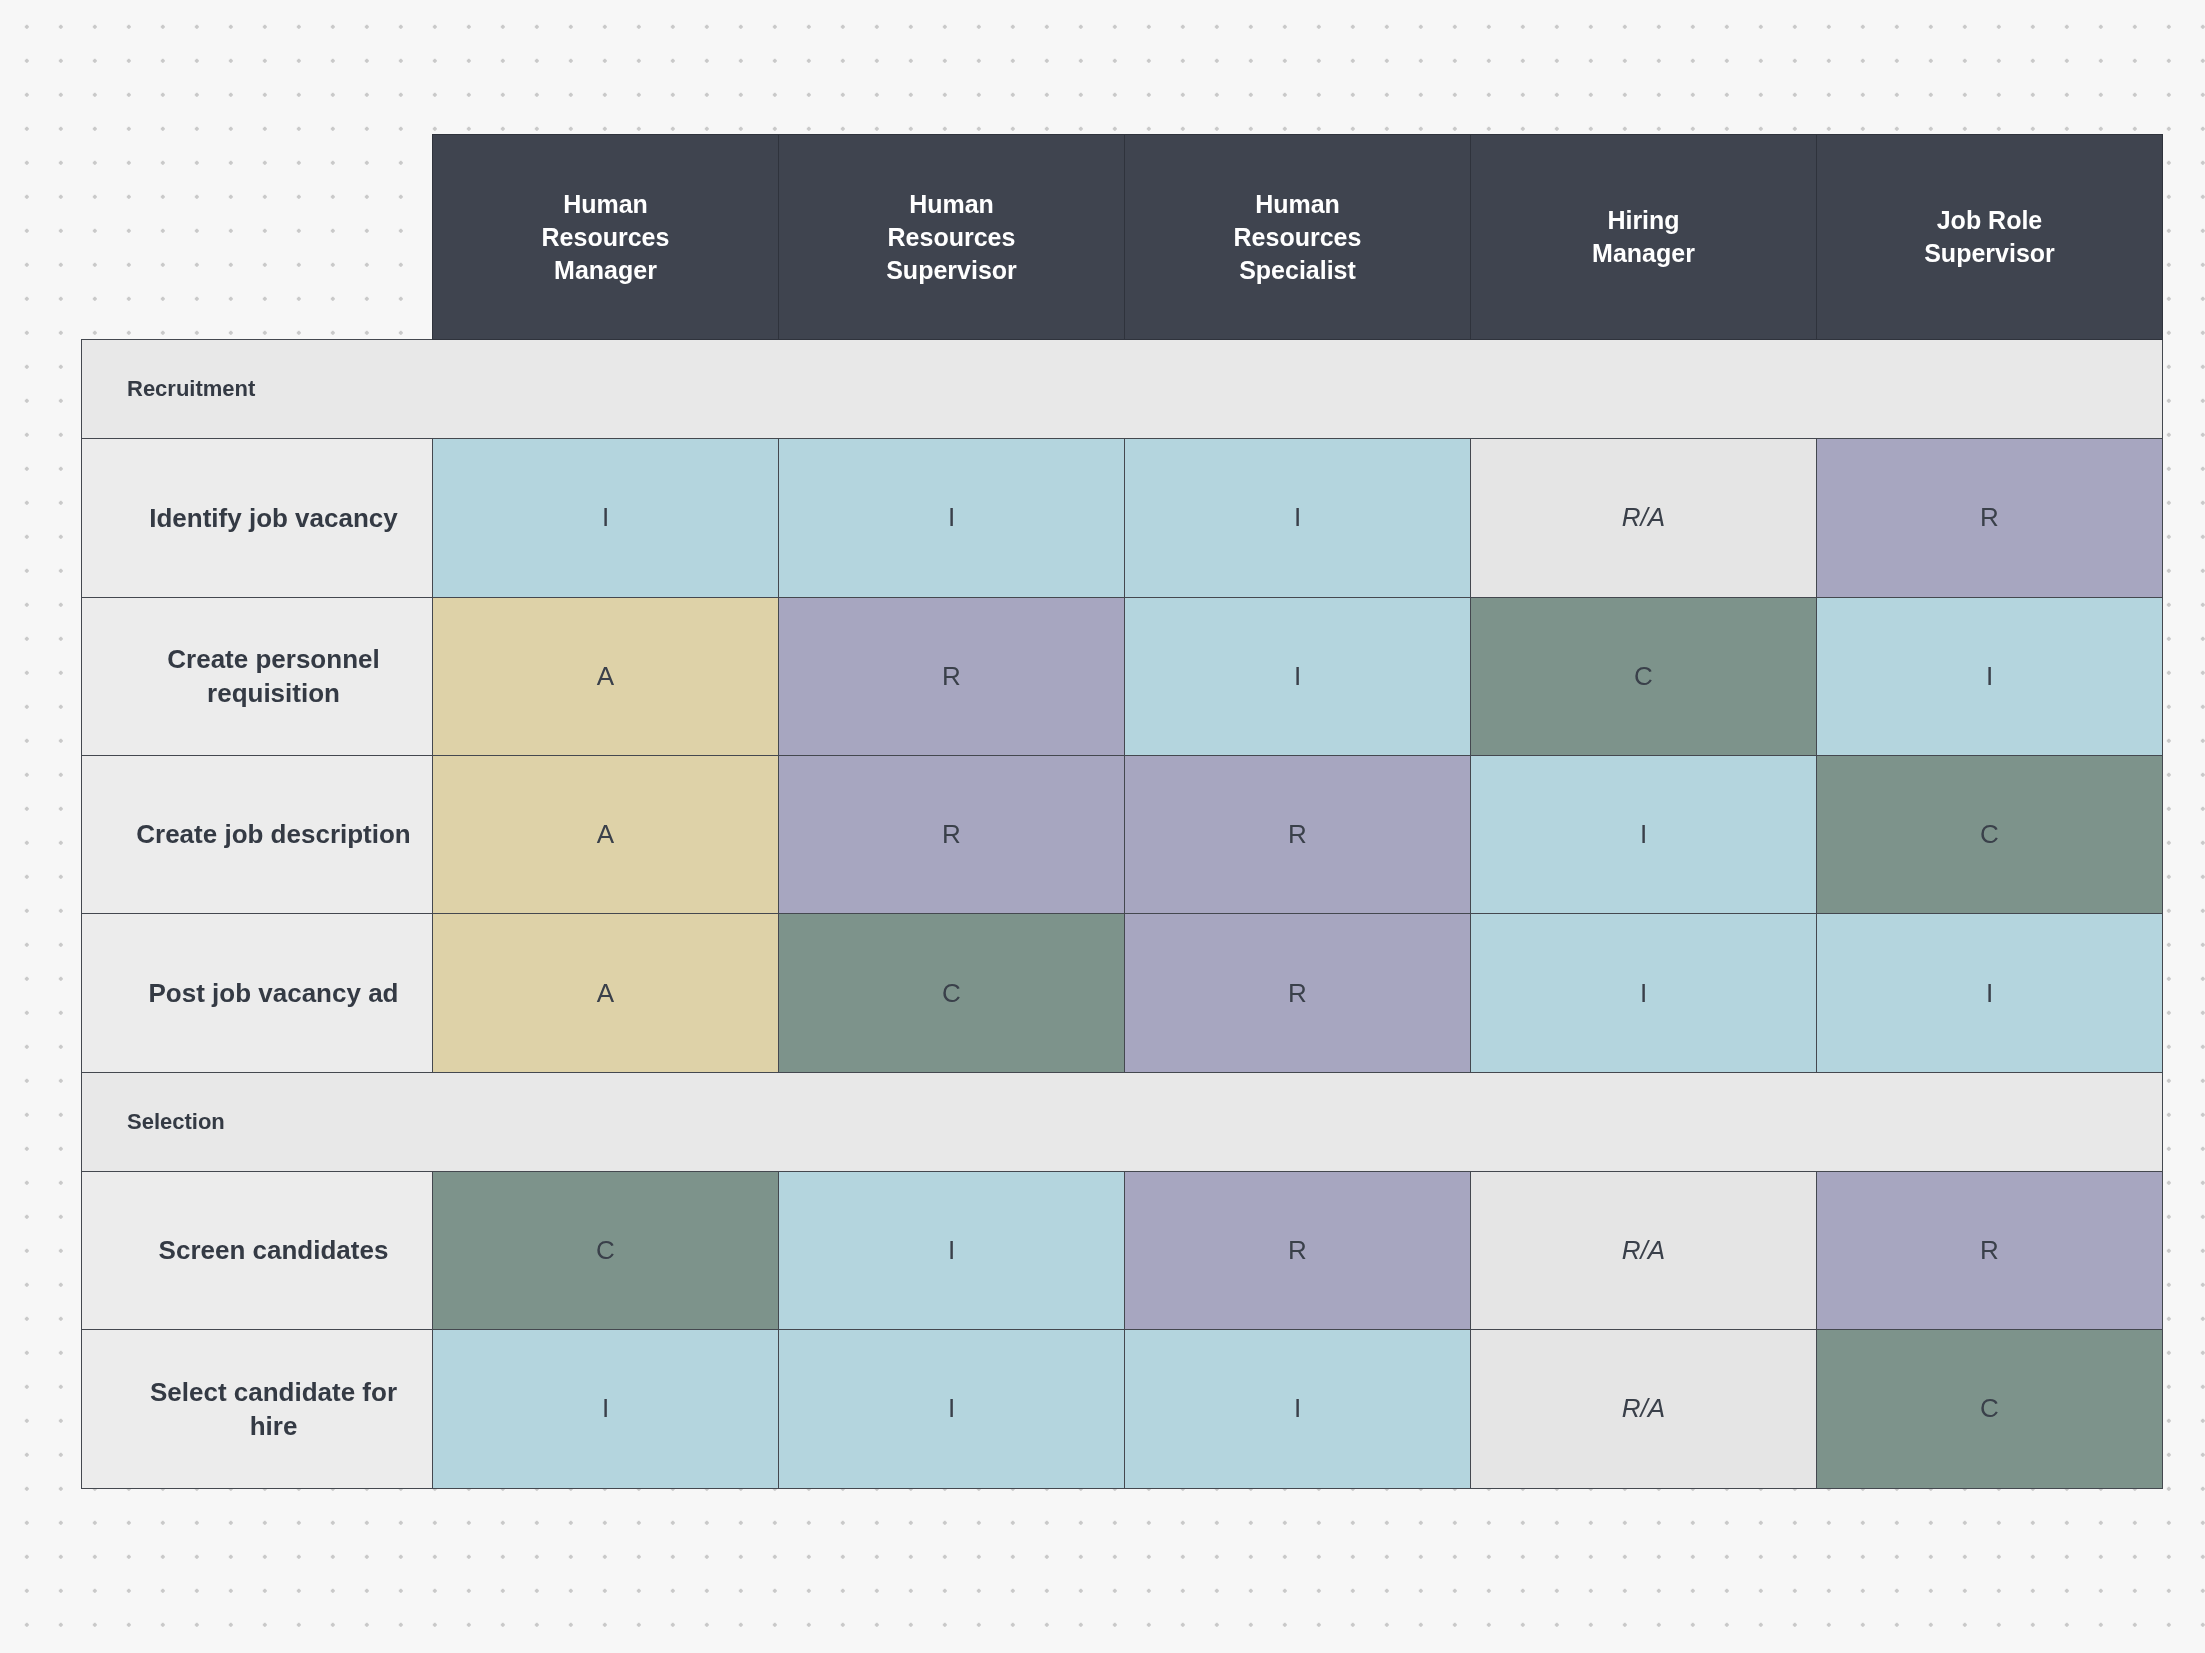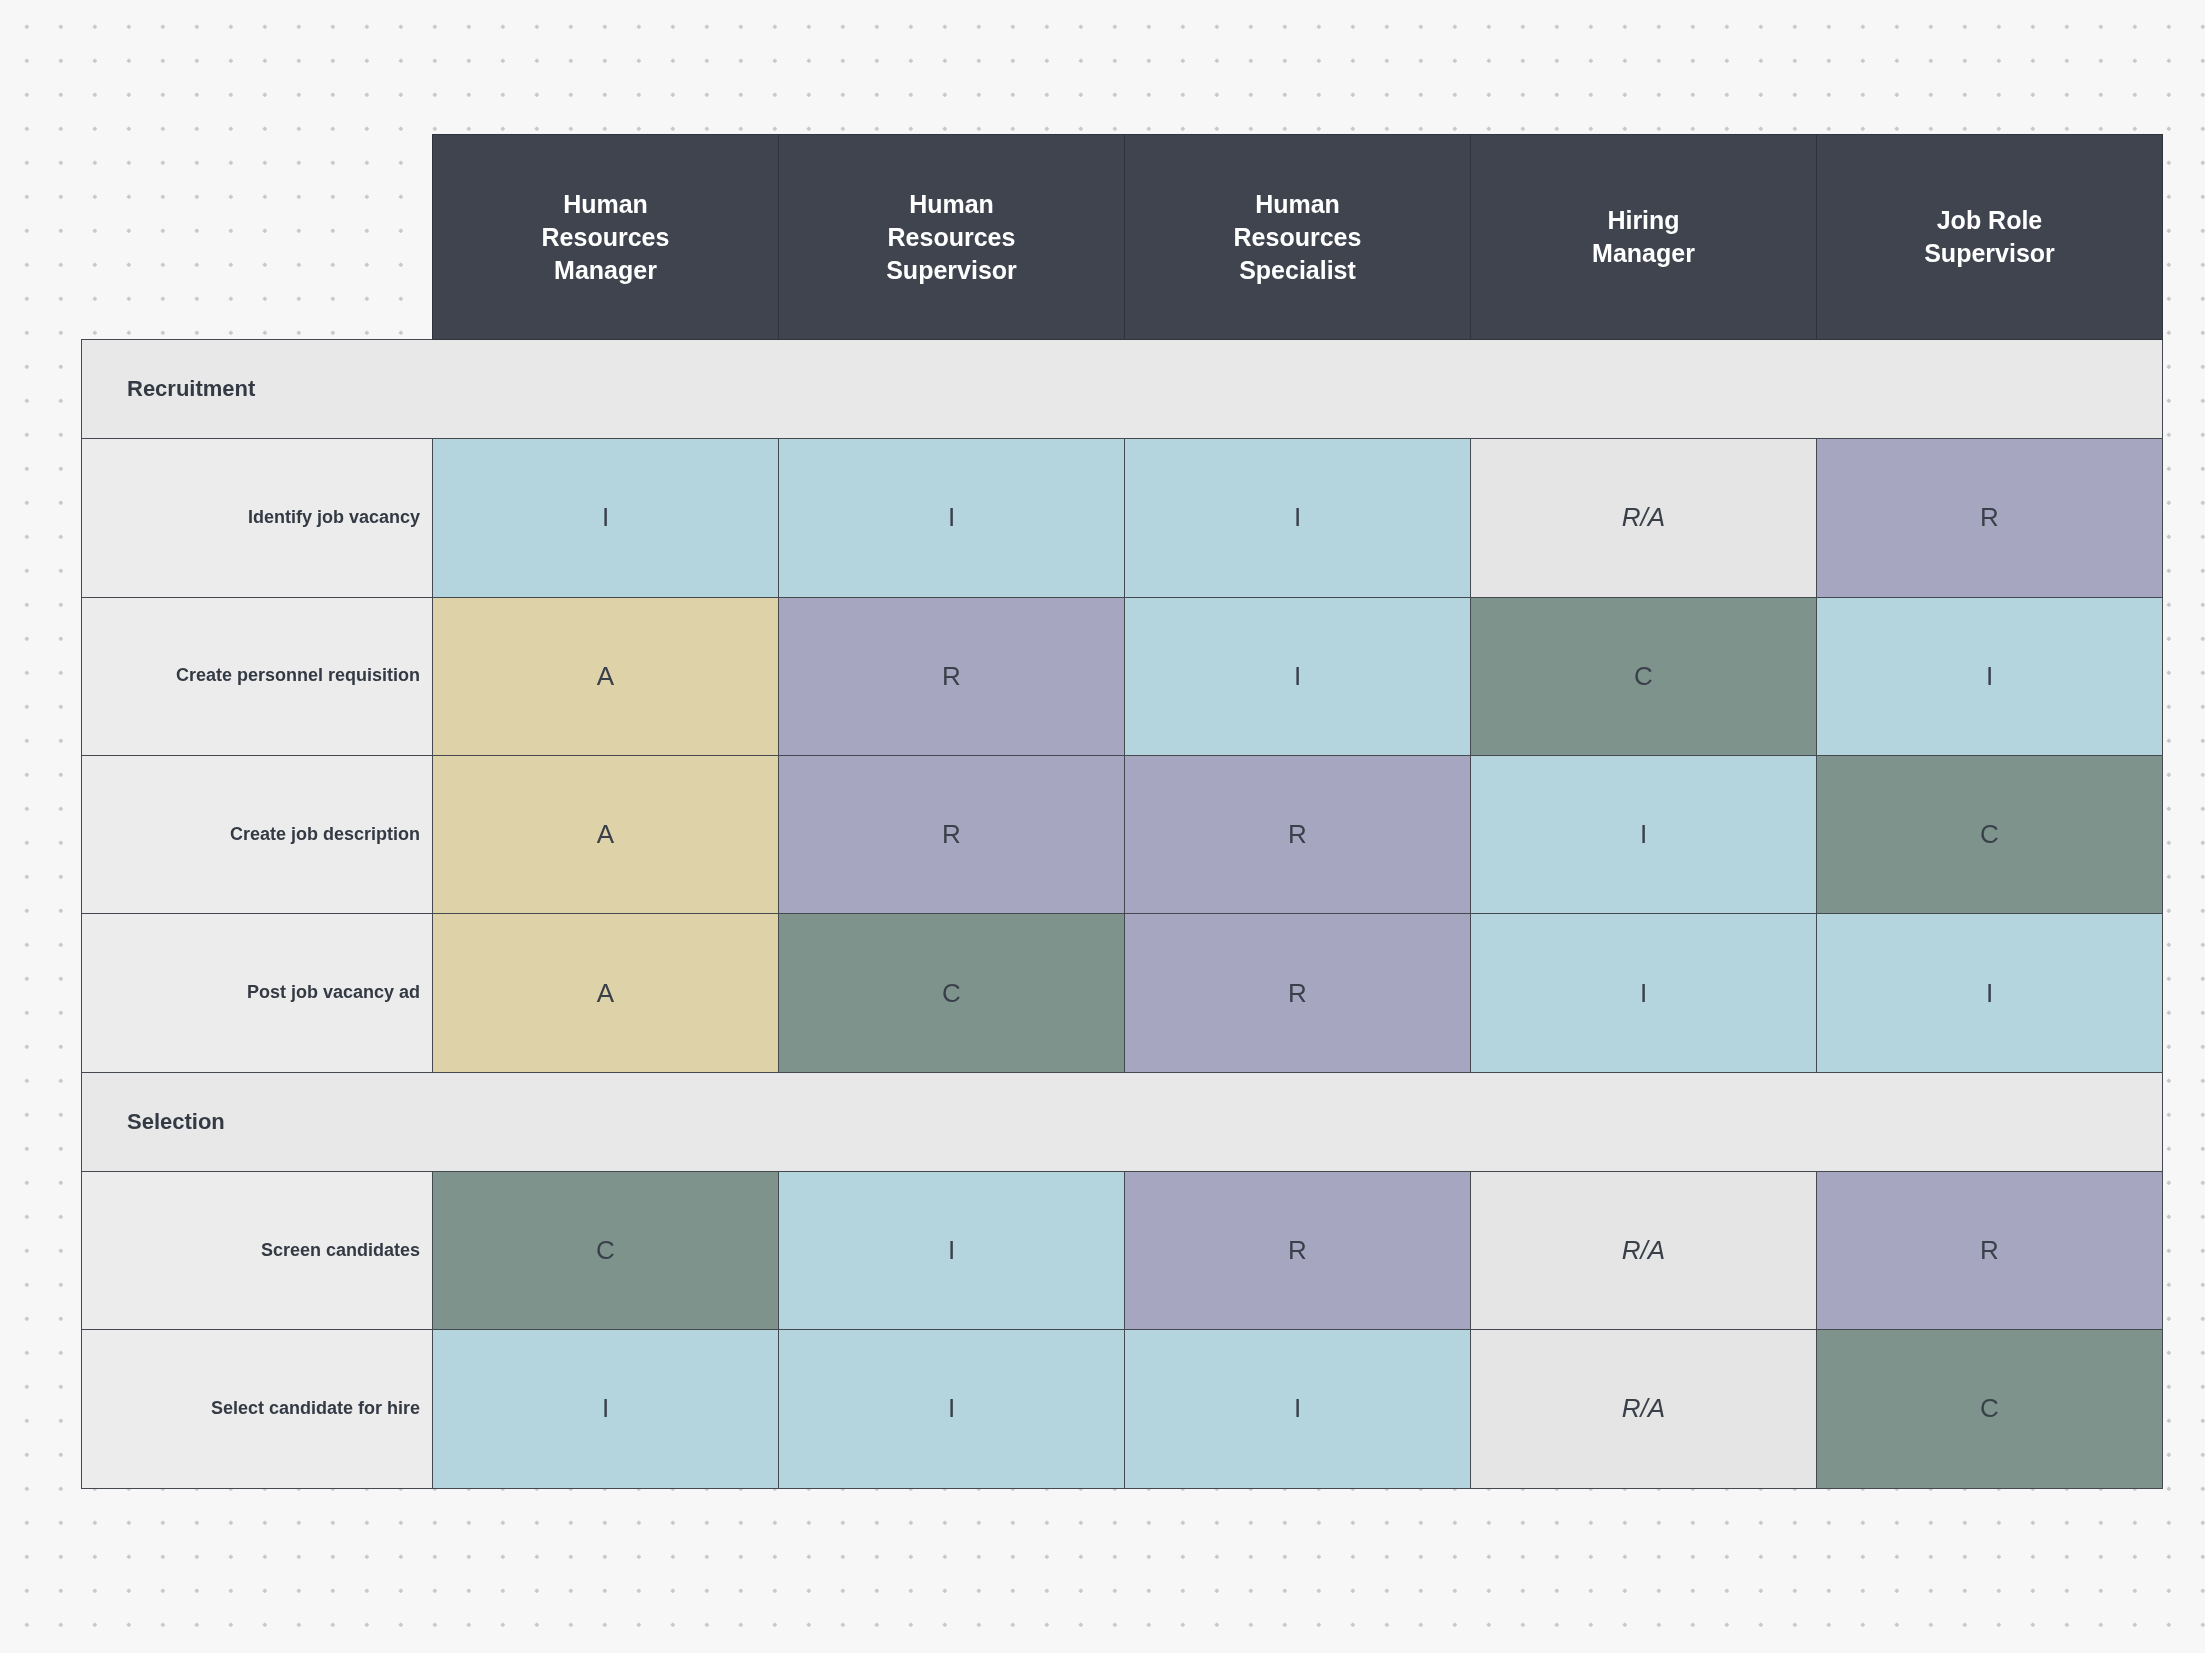--- a/index.html
+++ b/index.html
@@ -72,24 +72,24 @@
     font-weight: bold;
     text-align: left;
     padding: 18.6px 0 18.6px 45px;
     border: 1.6px solid #44484f;
     height: 61px;
   }
 
   td.task {
     background: #ececec;
     color: #343a44;
-    font-size: 18px;
+    font-size: 26px;
     font-weight: bold;
     line-height: 1.32;
-    text-align: right;
+    text-align: center;
     vertical-align: middle;
     padding: 14.2px 12px 14.2px 45px;
     border: 1.6px solid #44484f;
     height: 129px;
   }
 
   td.cell {
     text-align: center;
     vertical-align: middle;
     font-size: 26px;

